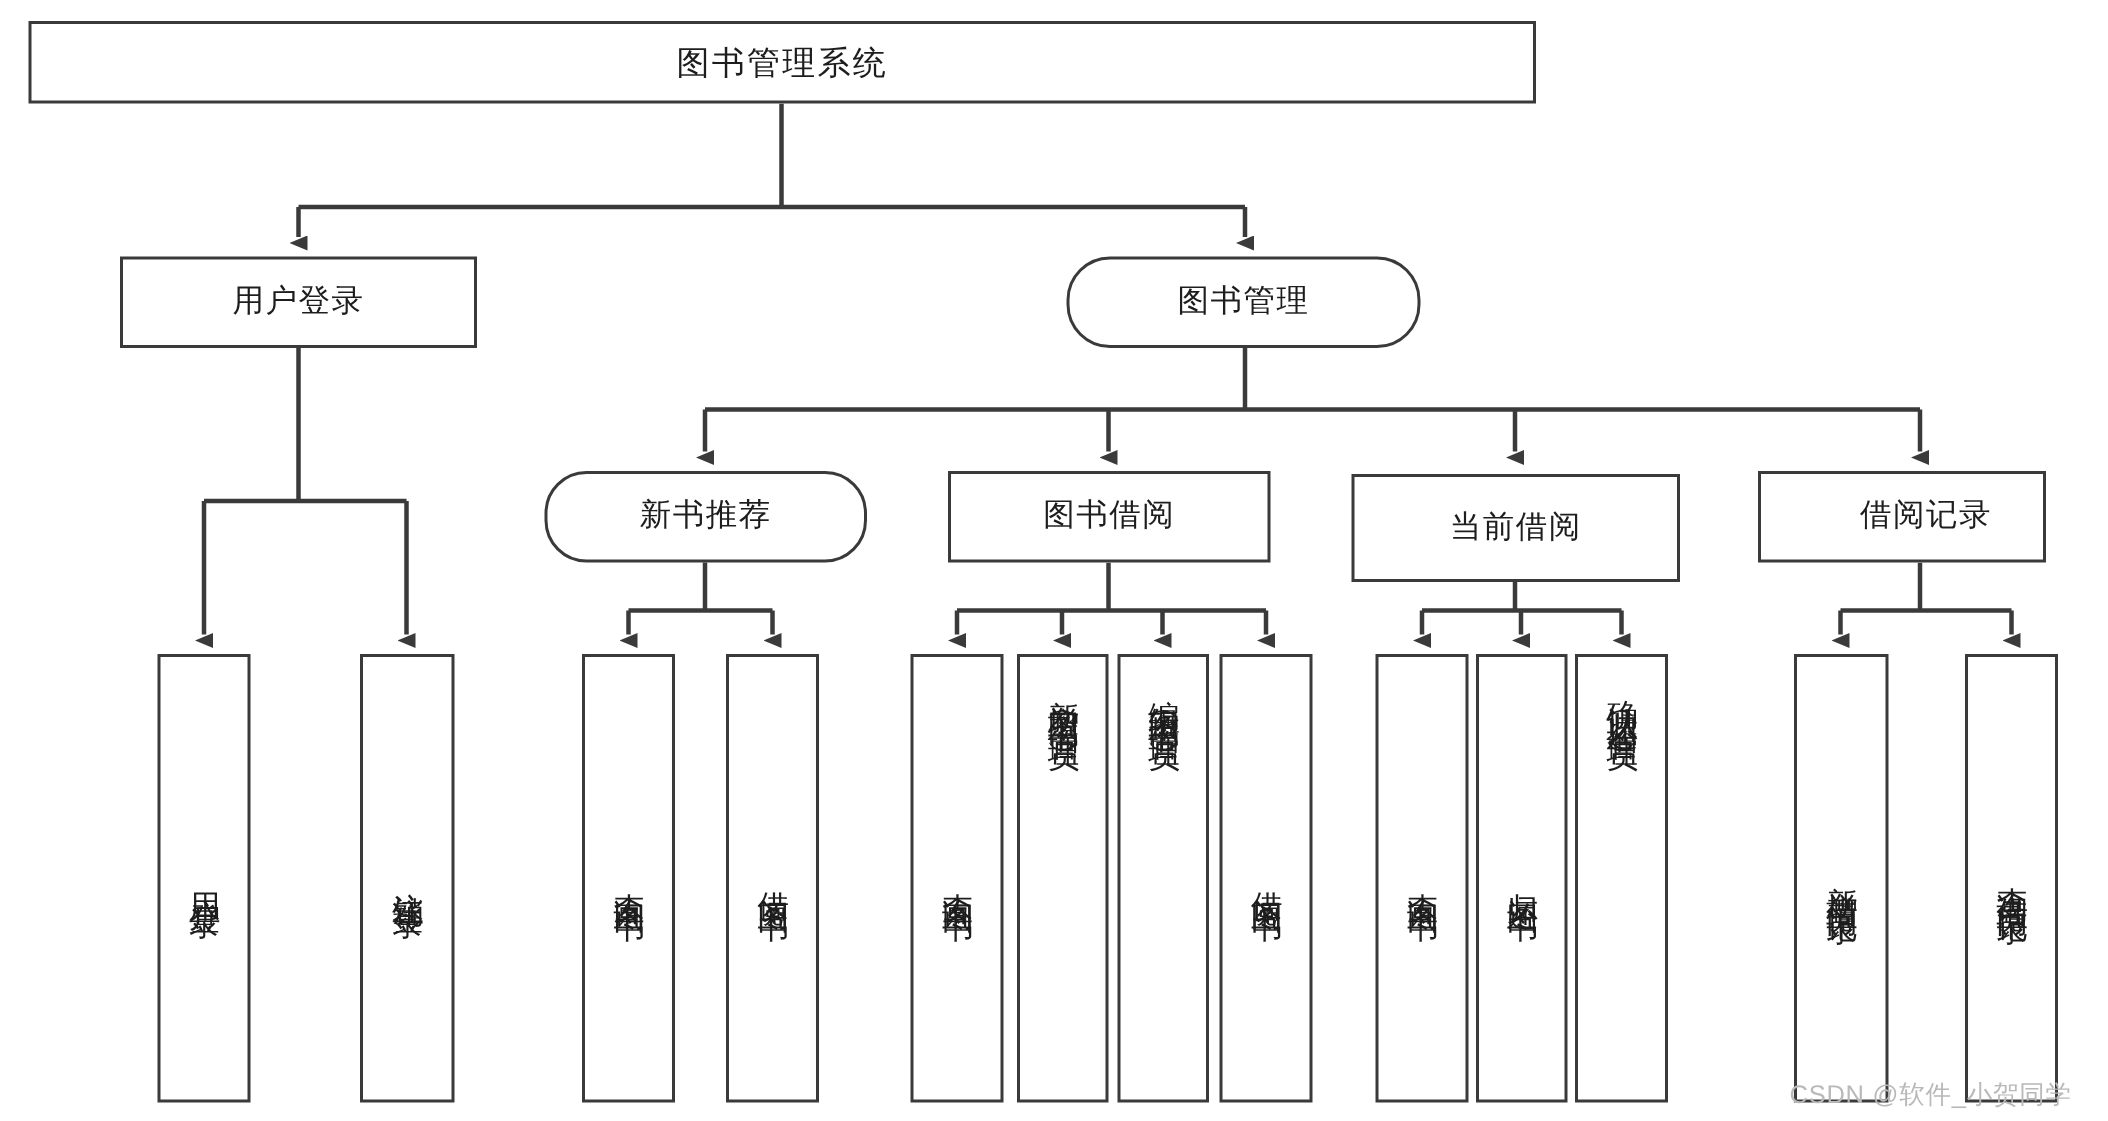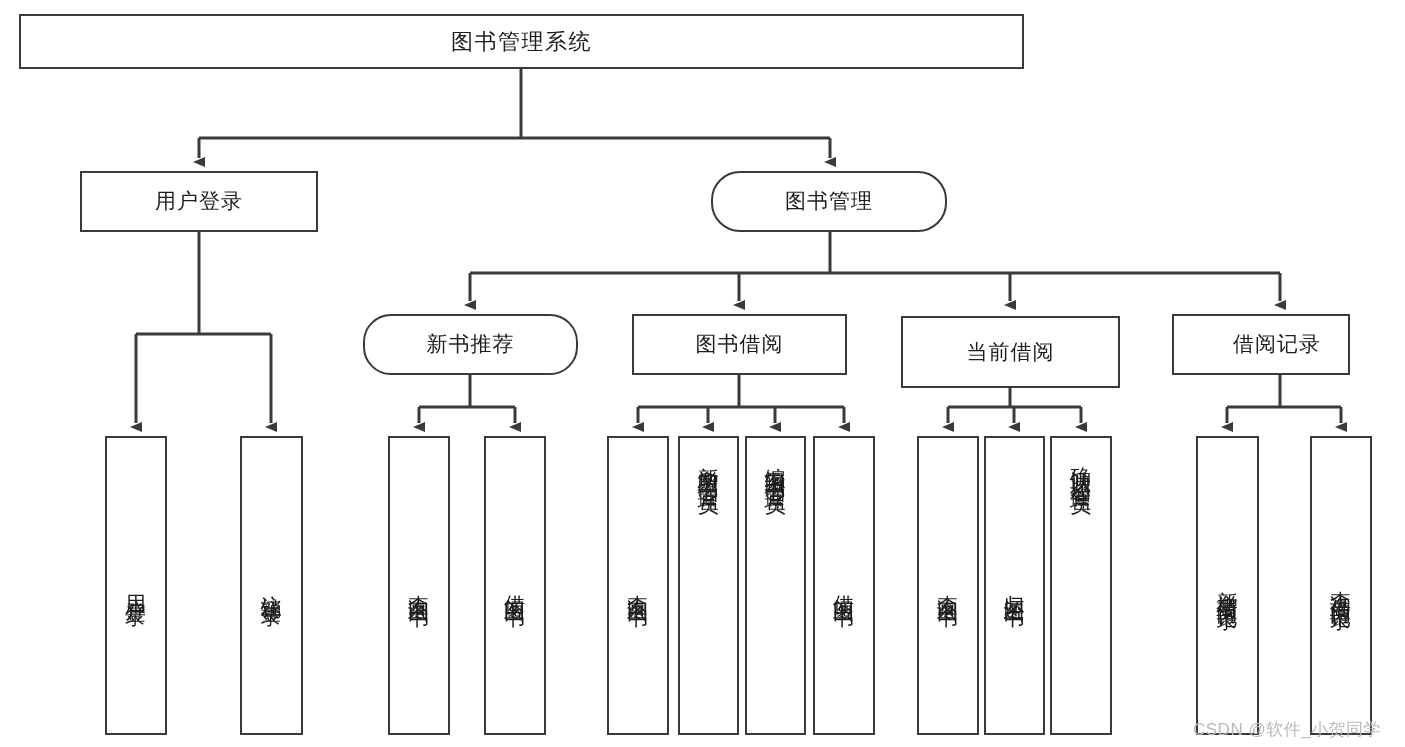--- a/index.html
+++ b/index.html
@@ -144,21 +144,21 @@
 
   <div class="node h" style="left:363px; top:314px; width:215px; height:61px;border-radius:28px;">
     <span class="lbl">新书推荐</span>
   </div>
   <div class="node h" style="left:632px; top:314px; width:215px; height:61px;">
     <span class="lbl">图书借阅</span>
   </div>
   <div class="node h" style="left:901px; top:316px; width:219px; height:72px;">
     <span class="lbl">当前借阅</span>
   </div>
-  <div class="node h" style="left:1172px; top:314px; width:178px; height:61px;padding-left:32px;">
+  <div class="node h" style="left:1172px; top:314px; width:192px; height:61px;padding-left:32px;">
     <span class="lbl">借阅记录</span>
   </div>
 
   <div class="node v mid" style="left:105px; top:436px; width:62px; height:299px;">
     <span class="lbl">用户登录</span>
   </div>
   <div class="node v mid" style="left:240px; top:436px; width:63px; height:299px;">
     <span class="lbl">注销登录</span>
   </div>
 

